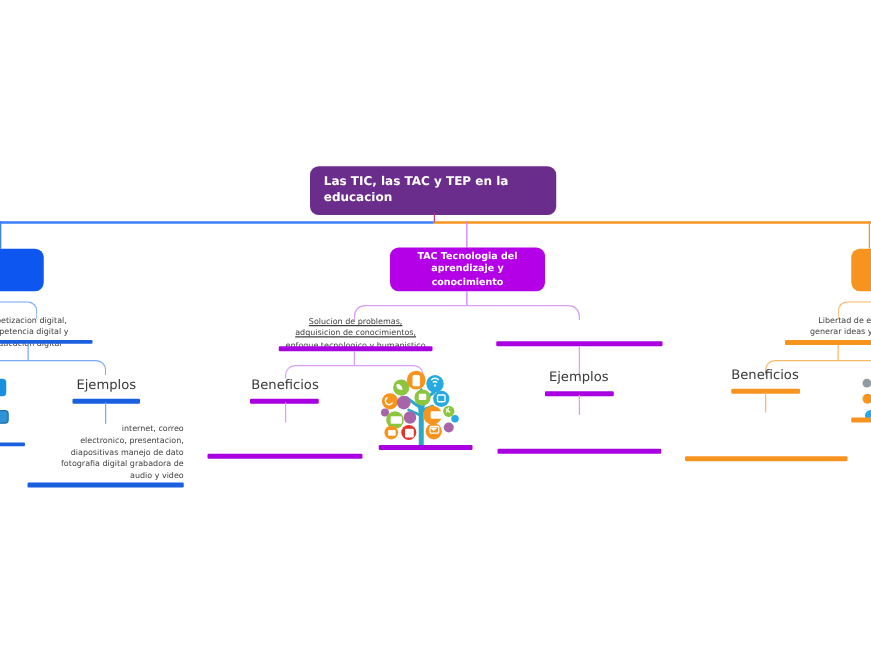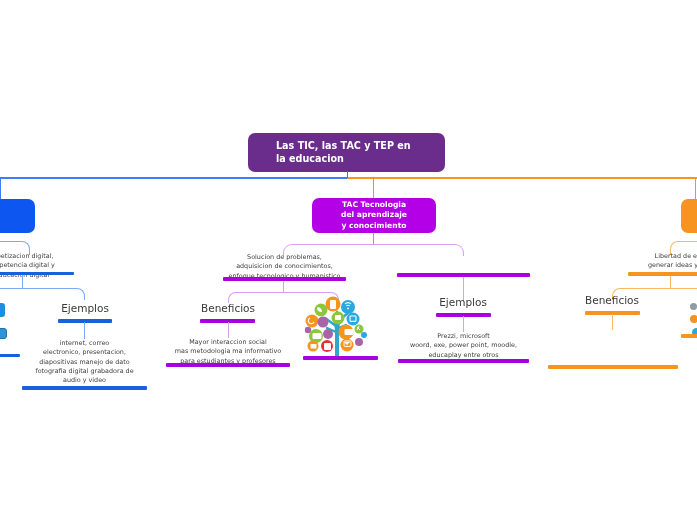--- a/index.html
+++ b/index.html
@@ -16,21 +16,21 @@
   }
 
   
   .node {
     position: absolute;
     border-radius: 7px;
     color: #ffffff;
     font-weight: bold;
     font-size: 9.5px;
     line-height: 1.35;
-    padding: 9px 28px;
+    padding: 9px 11px;
     display: flex;
     align-items: center;
   }
   .node.center { justify-content: center; text-align: center; }
 
   .label {
     position: absolute;
     color: #3a3a3a;
     font-size: 10.5px;
     text-align: center;
@@ -101,21 +101,21 @@
 
   <div class="vline" style="left:22px; top:275px; width:1.4px; height:13px; background:#7aa9f7;"></div>
   <div class="elbow" style="left:-22px; top:288px; width:107px; height:12px;
               border-left:1.4px solid #7aa9f7; border-top:1.4px solid #7aa9f7; border-right:1.4px solid #7aa9f7;
               border-top-left-radius:8px; border-top-right-radius:8px;"></div>
 
   <div class="label" style="left:38px; top:302px; width:94px;">Ejemplos</div>
   <div class="bar thick" style="left:58px; top:319px; width:54px; background:#1a5fe0;"></div>
   <div class="vline" style="left:84px; top:322px; width:1.4px; height:17px; background:#7aa9f7;"></div>
 
-  <div class="label small" style="left:22px; top:339px; width:125px;">internet, correo
+  <div class="label small" style="left:22px; top:339px; width:125px;text-align:right;">internet, correo
 electronico, presentacion,
 diapositivas manejo de dato
 fotografia digital grabadora de
 audio y video</div>
   <div class="bar thick" style="left:22px; top:386px; width:125px; background:#1a5fe0;"></div>
 
   <div class="edge-icon" style="left:-4px; top:303px; width:9px; height:14px; background:#1a8fe0;"></div>
   <div class="edge-icon" style="left:-6px; top:328px; width:13px; height:11px; background:#2f93d8; border:1px solid #1f6fa8;"></div>
   <div class="bar" style="left:-14px; top:354px; width:34px; background:#1a5fe0;"></div>
 
@@ -123,40 +123,37 @@
     <span style="font-size:7.6px; line-height:1.4;">TAC
 Tecnologia del
 aprendizaje y conocimiento</span>
   </div>
 
   <div class="vline" style="left:373px; top:233px; width:1.4px; height:11px; background:#c77ff0;"></div>
   <div class="elbow" style="left:283px; top:244px; width:181px; height:12px;
               border-left:1.4px solid #d7a0f5; border-top:1.4px solid #d7a0f5; border-right:1.4px solid #d7a0f5;
               border-top-left-radius:9px; border-top-right-radius:9px;"></div>
 
-  <div class="label small" style="left:223px; top:253px; width:123px;">Solucion de problemas,
+  <div class="label small" style="left:223px; top:253px; width:123px;text-decoration:underline;">Solucion de problemas,
 adquisicion de conocimientos,
 enfoque tecnologico y humanistico</div>
   <div class="bar thick" style="left:223px; top:277px; width:123px; background:#a800e0;"></div>
   <div class="vline" style="left:283px; top:281px; width:1.4px; height:11px; background:#d7a0f5;"></div>
 
   <div class="bar thick" style="left:397px; top:273px; width:133px; background:#a800e0;"></div>
   <div class="vline" style="left:463px; top:277px; width:1.4px; height:15px; background:#d7a0f5;"></div>
 
   <div class="elbow" style="left:228px; top:292px; width:111px; height:11px;
               border-left:1.4px solid #d7a0f5; border-top:1.4px solid #d7a0f5; border-right:1.4px solid #d7a0f5;
               border-top-left-radius:8px; border-top-right-radius:8px;"></div>
 
   <div class="label" style="left:182px; top:302px; width:92px;">Beneficios</div>
   <div class="bar thick" style="left:200px; top:319px; width:55px; background:#a800e0;"></div>
   <div class="vline" style="left:228px; top:322px; width:1.4px; height:16px; background:#d7a0f5;"></div>
 
-  <div class="label small" style="left:166px; top:338px; width:124px;">Mayor interaccion social
-mas metodologia ma informativo
-para estudiantes y profesores</div>
   <div class="bar thick" style="left:166px; top:363px; width:124px; background:#a800e0;"></div>
 
   <div id="tech-tree" style="left:303px; top:296px; width:70px; height:64px;">
     <svg width="70" height="64" viewBox="0 0 70 64" aria-hidden="true">
 
       <path d="M32 62 L32 34 L30 20 L34 14 L38 20 L36 34 L36 62 Z" fill="#2aa9c9"></path>
       <path d="M33 30 L22 22 M33 26 L44 18 M33 36 L24 32 M33 33 L43 29" stroke="#2aa9c9" stroke-width="2.4" fill="none" stroke-linecap="round"></path>
 
       <circle cx="18" cy="14" r="6.5" fill="#8cc63f"></circle>
       <circle cx="30" cy="8" r="7.5" fill="#f7941e"></circle>
@@ -193,23 +190,20 @@
     </svg>
   </div>
   <div class="bar thick" style="left:303px; top:356px; width:75px; background:#a800e0;"></div>
 
   <div class="elbow" style="left:463px; top:292px; width:1.4px; height:10px; border-left:1.4px solid #d7a0f5;"></div>
 
   <div class="label" style="left:417px; top:296px; width:92px;">Ejemplos</div>
   <div class="bar thick" style="left:436px; top:313px; width:55px; background:#a800e0;"></div>
   <div class="vline" style="left:463px; top:316px; width:1.4px; height:16px; background:#d7a0f5;"></div>
 
-  <div class="label small" style="left:398px; top:332px; width:131px;">Prezzi, microsoft
-woord, exe, power point, moodle,
-educaplay entre otros</div>
   <div class="bar thick" style="left:398px; top:359px; width:131px; background:#a800e0;"></div>
 
   <div class="node center" style="left:681px; top:199px; width:62px; height:34px; background:#f79420;">
     
   </div>
 
   <div class="elbow" style="left:670px; top:241px; width:80px; height:14px;
               border-left:1.4px solid #f9b866; border-top:1.4px solid #f9b866; border-right:1.4px solid #f9b866;
               border-top-left-radius:8px; border-top-right-radius:8px;"></div>
 

